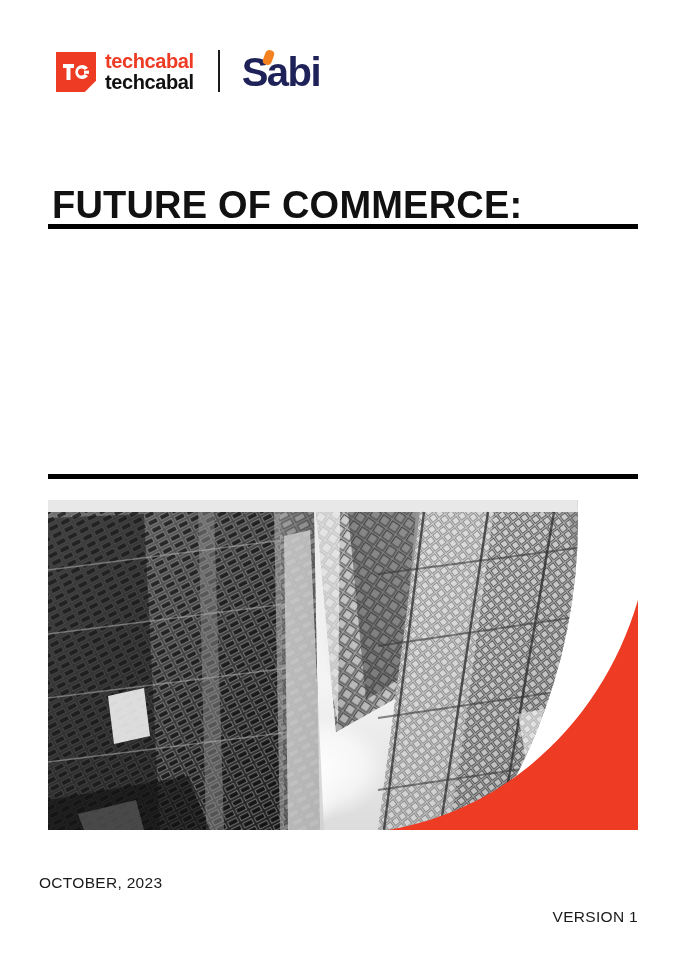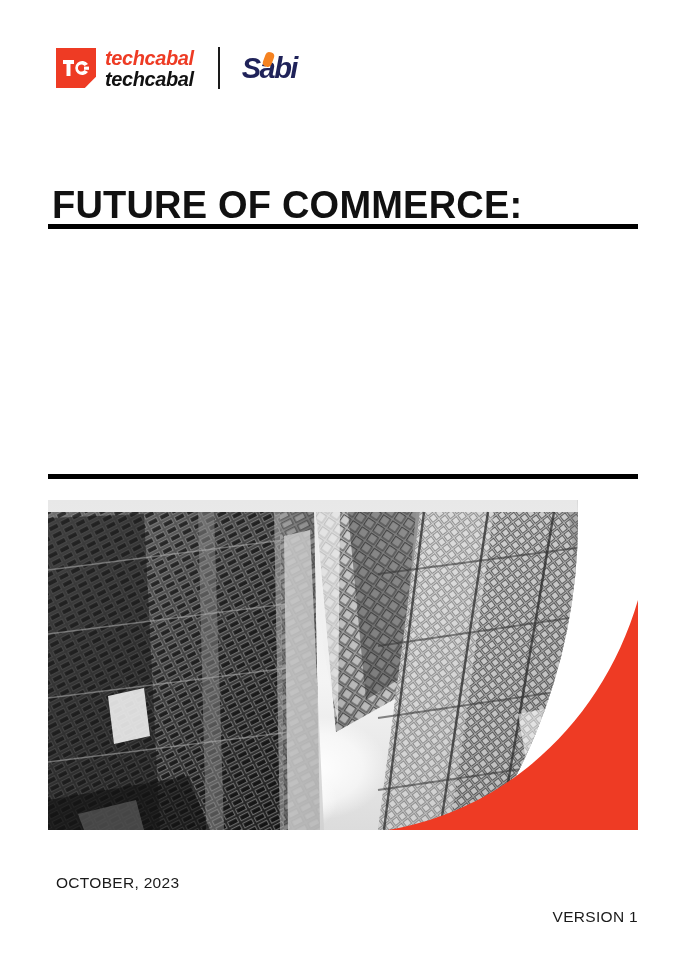--- a/index.html
+++ b/index.html
@@ -20,23 +20,22 @@
     inset: 0;
     background: #ffffff;
   }
 
   
   .logo-bar {
     position: absolute;
     left: 56px;
     top: 44px;
     display: flex;
-    align-items: center;
+    align-items: flex-end;
     height: 48px;
-    font-style: italic;
   }
   .tc-badge {
     width: 40px;
     height: 40px;
     background: #EE3B24;
     position: relative;
     flex: 0 0 auto;
     clip-path: polygon(0 0, 100% 0, 100% 72%, 72% 100%, 0 100%);
     display: flex;
     align-items: center;
@@ -66,21 +65,21 @@
   .logo-divider {
     width: 2px;
     height: 42px;
     background: #1a1a1a;
     margin: 0 22px 0 24px;
     flex: 0 0 auto;
   }
   .sabi-logo {
     position: relative;
     color: #1F2259;
-    font-size: 29px;
+    font-size: 40px;
     font-weight: bold;
     letter-spacing: -1.5px;
     line-height: 1;
     display: flex;
     align-items: center;
   }
   .sabi-tick {
     position: absolute;
     left: 22px;
     top: -2px;
@@ -150,21 +149,21 @@
     bottom: 0;
     width: 250px;
     height: 230px;
     background: #EE3B24;
     clip-path: path("M 250 0 L 250 230 L 0 230 C 120 210 215 120 250 0 Z");
   }
 
   
   .footer {
     position: absolute;
-    left: 56px;
+    left: 39px;
     right: 52px;
     top: 874px;
     height: 22px;
   }
   .footer span {
     position: absolute;
     top: 0;
     font-size: 15.5px;
     font-weight: normal;
     color: #1a1a1a;

